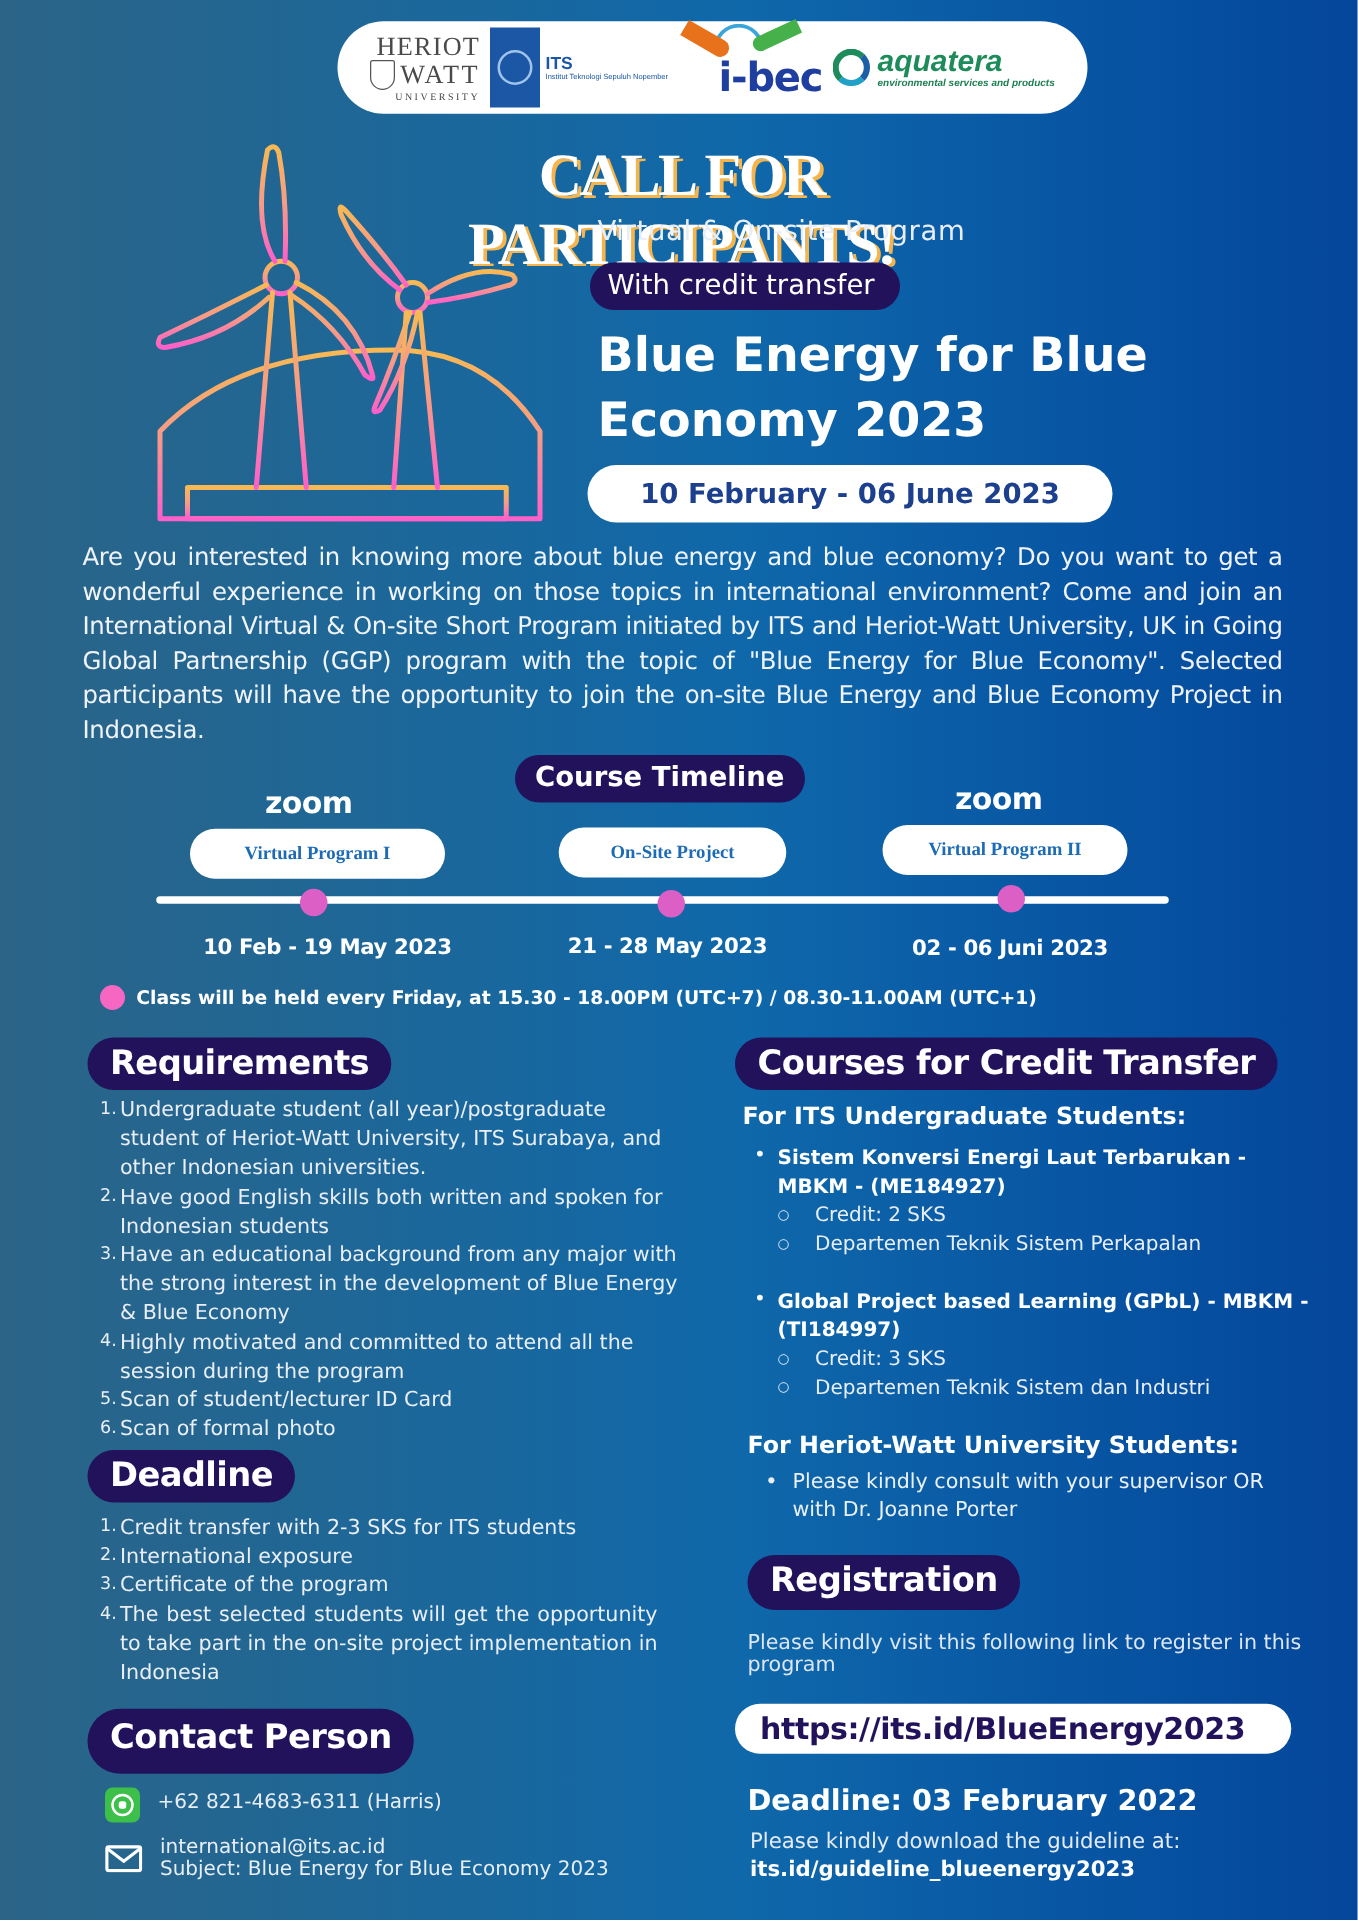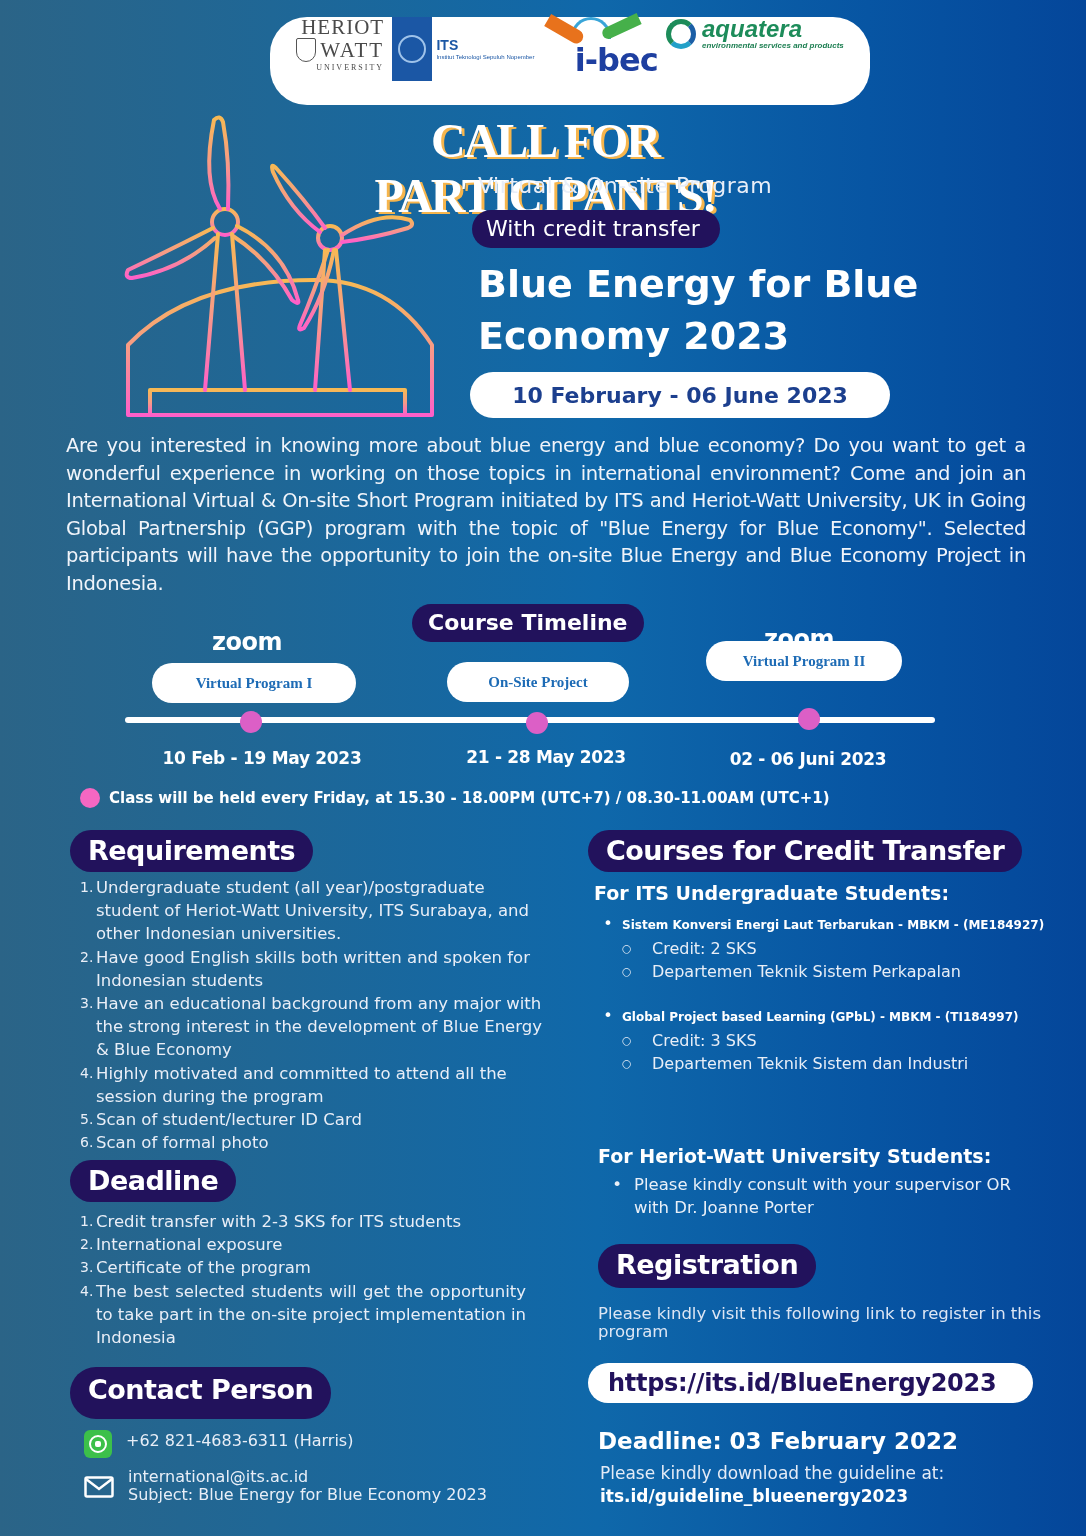--- a/index.html
+++ b/index.html
@@ -7,23 +7,23 @@
   body {
     font-family: "Liberation Sans", "DejaVu Sans", sans-serif;
     color: #ffffff;
     background: linear-gradient(90deg, #2b6487 0%, #1f6796 25%, #0f68aa 55%, #0755a3 80%, #04469a 100%);
     position: relative;
   }
   .abs { position: absolute; }
 
   
   .logo-bar {
-    left: 270px; top: 17px; width: 600px; height: 88px;
+    left: 270px; top: 17px; width: 600px; height: 74px;
     background: #ffffff; border-radius: 37px;
-    display: flex; align-items: flex-start; justify-content: space-around;
+    display: flex; align-items: center; justify-content: space-around;
     padding: 0 22px;
   }
   .logo-hw { color: #4a4a4a; font-family: "Liberation Serif", serif; line-height: 1; text-align: right; }
   .logo-hw .hw-top { font-size: 21px; letter-spacing: 1px; }
   .logo-hw .hw-mid { font-size: 21px; letter-spacing: 2px; display: flex; align-items: center; gap: 4px; }
   .logo-hw .hw-shield { width: 20px; height: 24px; border: 1.5px solid #555; border-radius: 2px 2px 10px 10px; display: inline-block; }
   .logo-hw .hw-bot { font-size: 8px; letter-spacing: 2px; margin-top: 2px; }
   .logo-its { display: flex; align-items: center; gap: 4px; }
   .logo-its .its-box { width: 40px; height: 64px; background: #1b57a5; display: flex; align-items: center; justify-content: center; }
   .logo-its .its-seal { width: 28px; height: 28px; border-radius: 50%; border: 2px solid #9fc3ea; }
@@ -94,21 +94,21 @@
 
   ol.lst { list-style: none; font-family: "DejaVu Sans", sans-serif; font-size: 16.5px; line-height: 23.2px; color: #e9eef7; }
   ol.lst li { display: flex; }
   ol.lst li .num { width: 16px; flex: none; font-size: 14px; }
   ol.lst li .txt { flex: 1; }
 
   .courses-block { font-family: "DejaVu Sans", sans-serif; color: #fff; }
   .courses-block .group-title { font-weight: bold; font-size: 19px; }
   .courses-block .course { display: flex; margin-top: 6px; }
   .courses-block .course .dot { width: 28px; flex: none; text-align: center; font-size: 16px; }
-  .courses-block .course .cname { font-weight: bold; font-size: 12px; line-height: 23px; }
+  .courses-block .course .cname { font-weight: bold; font-size: 16px; line-height: 23px; }
   .courses-block .sub { display: flex; font-size: 16px; line-height: 23px; color: #e8eef7; padding-left: 28px; }
   .courses-block .sub .ring { width: 30px; flex: none; font-size: 11px; line-height: 23px; }
 
   .hw-note { display: flex; font-family: "DejaVu Sans", sans-serif; font-size: 16.5px; line-height: 23px; color: #eaf0f8; }
   .hw-note .dot { width: 36px; flex: none; text-align: right; padding-right: 12px; }
 
   .reg-text { left: 598px; top: 1305px; width: 450px; font-family: "DejaVu Sans", sans-serif; font-size: 16.5px; line-height: 18px; color: #dde6f4; }
   .url-pill {
     left: 588px; top: 1363px; width: 445px; height: 40px; background: #fff; border-radius: 27px;
     color: #22125c; font-family: "DejaVu Sans", sans-serif; font-weight: bold; font-size: 24px;
@@ -195,29 +195,29 @@
 
 <div class="abs intro">Are you interested in knowing more about blue energy and blue economy? Do you want to get a wonderful experience in working on those topics in international environment? Come and join an International Virtual &amp; On-site Short Program initiated by ITS and Heriot-Watt University, UK in Going Global Partnership (GGP) program with the topic of "Blue Energy for Blue Economy". Selected participants will have the opportunity to join the on-site Blue Energy and Blue Economy Project in Indonesia.</div>
 
 <div class="abs pill-dark timeline-title">Course Timeline</div>
 
 <div class="abs zoom-logo" style="left:212px; top:628px;">zoom</div>
 <div class="abs zoom-logo" style="left:764px; top:625px;">zoom</div>
 
 <div class="abs tl-pill" style="left:152px; top:663px; width:204px;">Virtual Program I</div>
 <div class="abs tl-pill" style="left:447px; top:662px; width:182px;">On-Site Project</div>
-<div class="abs tl-pill" style="left:706px; top:641px; width:196px;">Virtual Program II</div>
+<div class="abs tl-pill" style="left:706px; top:660px; width:196px;">Virtual Program II</div>
 
 <div class="abs tl-line"></div>
 <div class="abs tl-dot" style="left:240px; top:711px;"></div>
 <div class="abs tl-dot" style="left:526px; top:712px;"></div>
 <div class="abs tl-dot" style="left:798px; top:708px;"></div>
 
 <div class="abs tl-date" style="left:142px; top:748px;">10 Feb - 19 May 2023</div>
-<div class="abs tl-date" style="left:426px; top:747px;">21 - 28 May 2023</div>
+<div class="abs tl-date" style="left:414px; top:747px;">21 - 28 May 2023</div>
 <div class="abs tl-date" style="left:688px; top:749px;">02 - 06 Juni 2023</div>
 
 <div class="abs class-note">
   <span class="bullet"></span>
   <span>Class will be held every Friday, at 15.30 - 18.00PM (UTC+7) / 08.30-11.00AM (UTC+1)</span>
 </div>
 
 <div class="abs pill-dark sec-head" style="left:70px; top:830px;">Requirements</div>
 <ol class="abs lst" style="left:80px; top:876px; width:470px;">
   <li>

